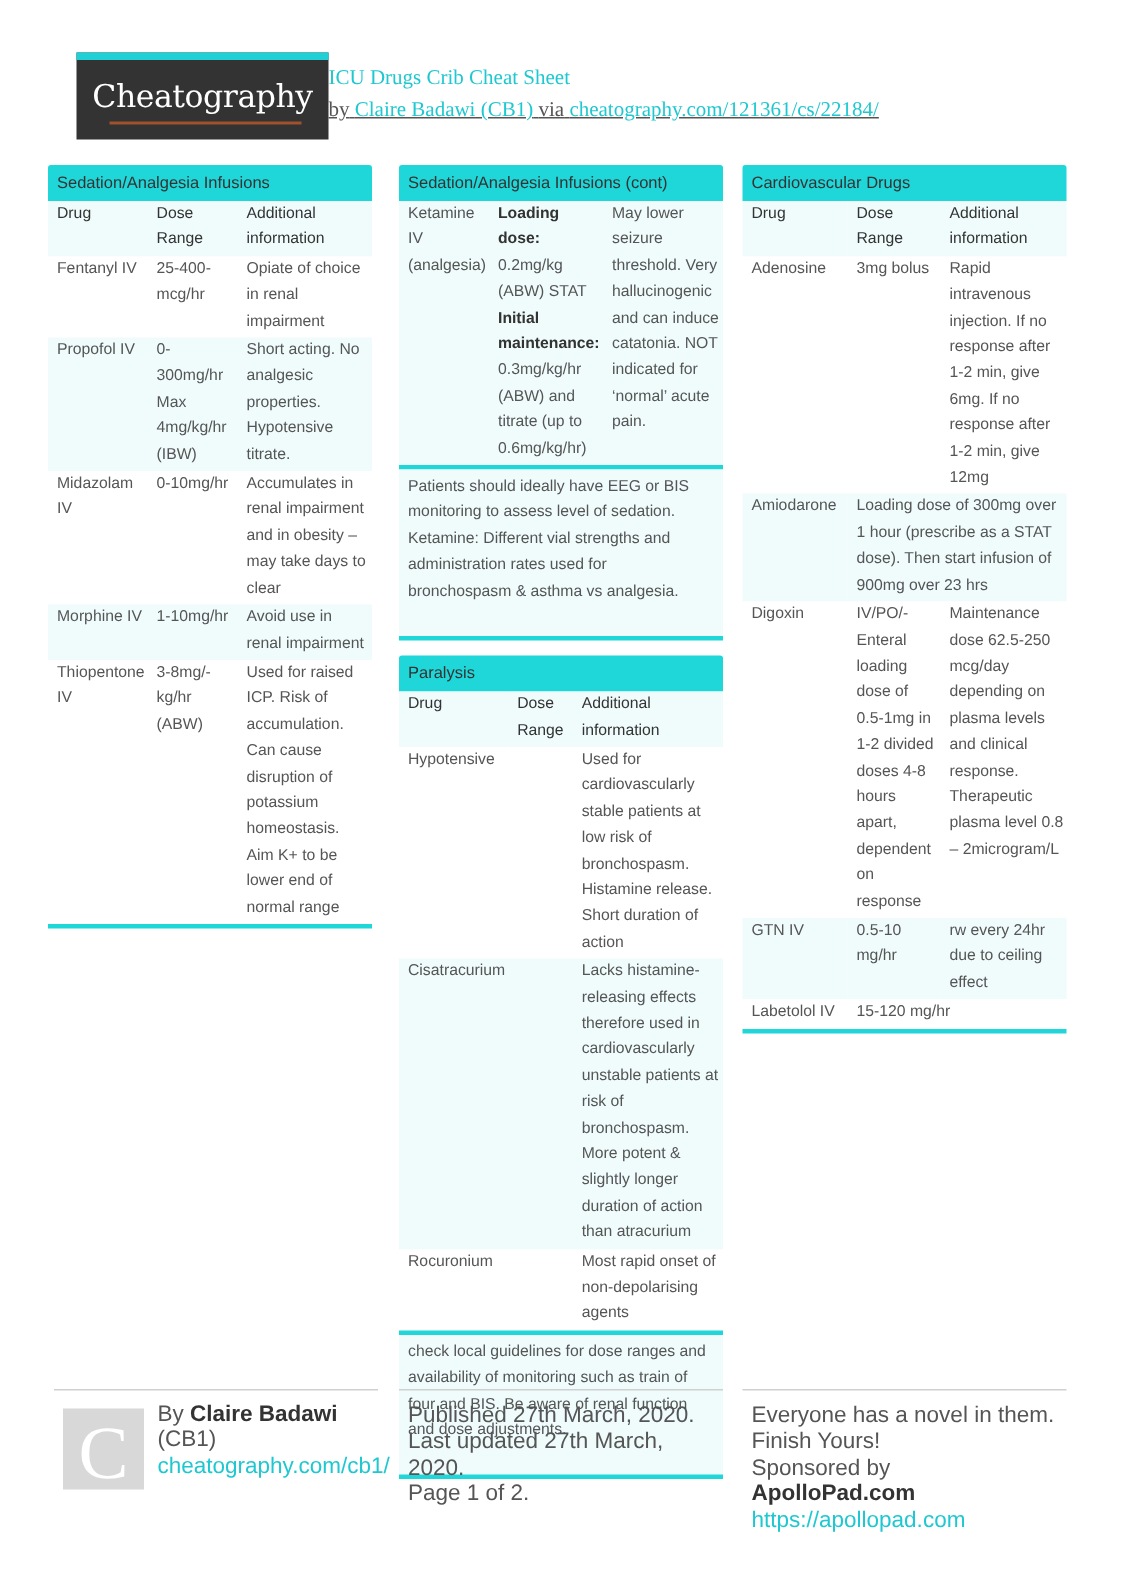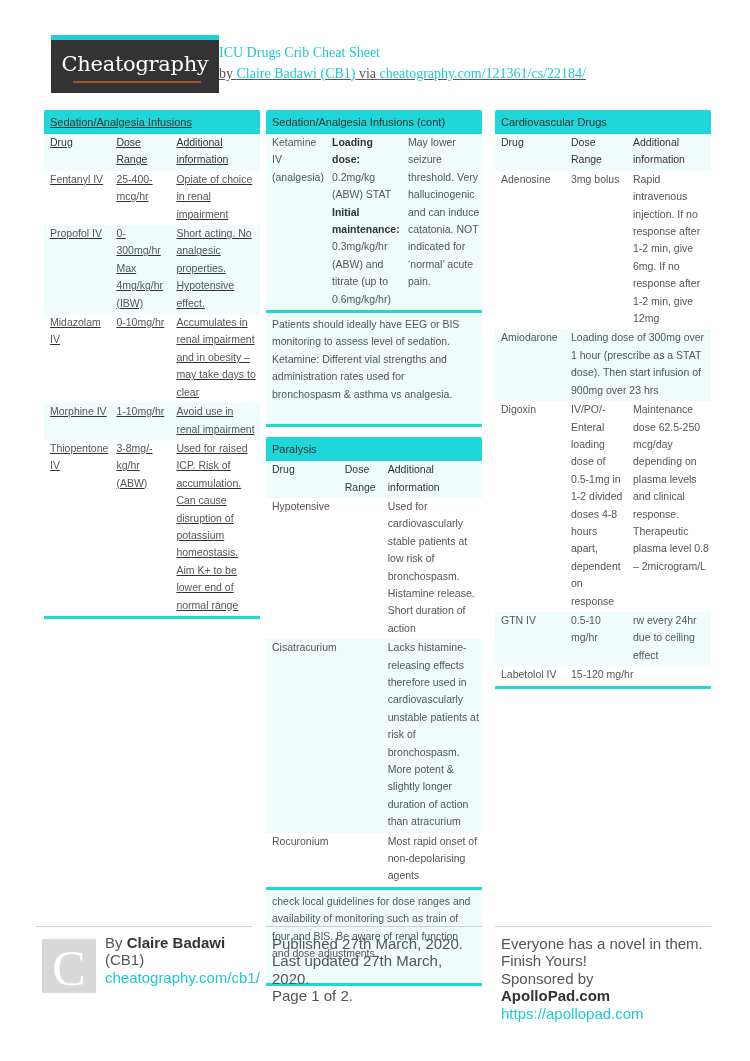--- a/index.html
+++ b/index.html
@@ -5,21 +5,21 @@
   * { box-sizing: border-box; margin: 0; padding: 0; }
   body { width: 750px; height: 1061px; background: #ffffff; font-family: "Liberation Sans", sans-serif; color: #333; position: relative; overflow: hidden; }
   .logo { position: absolute; left: 36px; top: 35px; width: 168px; height: 58px; background: #333333; border-top: 5px solid #1fd1d6; margin-left: 15px; }
   .logo-text { position: absolute; left: 0; right: 0; top: 12px; text-align: center; font-family: "DejaVu Serif", "Liberation Serif", serif; font-size: 21px; color: #fff; letter-spacing: -0.3px; }
   .logo-underline { position: absolute; left: 22px; right: 18px; top: 41px; height: 2px; background: #a0522d; }
   .title { position: absolute; left: 219px; top: 45px; font-family: "Liberation Serif", serif; font-size: 14px; color: #1fc8d0; }
   .subtitle { position: absolute; left: 219px; top: 66px; font-family: "Liberation Serif", serif; font-size: 14px; color: #555; text-decoration: underline; }
   .subtitle .link { color: #1fc8d0; }
 
   .col { position: absolute; top: 110px; width: 216px; }
-  .col1 { left: 44px; text-decoration: underline; }
+  .col1 { left: 32px; }
   .col2 { left: 266px; }
   .col3 { left: 495px; }
 
   .section { margin-bottom: 10px; }
   .sec-head { background: #1fd6d9; color: #333; font-size: 11px; padding: 5px 6px; height: 24px; line-height: 14px; border-radius: 2px 2px 0 0; }
   table { width: 100%; border-collapse: collapse; font-size: 10.5px; line-height: 17.4px; color: #555; }
   td { vertical-align: top; padding: 0 2px 2px 6px; }
   tr.hdr td { color: #333; background: #f0fcfc; }
   tr.alt td { background: #f0fcfc; }
   tr.w td { background: #fff; }
@@ -67,21 +67,21 @@
         <td>Additional information</td>
       </tr>
       <tr class="w">
         <td>Fentanyl IV</td>
         <td>25-400-mcg/hr</td>
         <td>Opiate of choice in renal impairment</td>
       </tr>
       <tr class="alt">
         <td>Propofol IV</td>
         <td>0-300mg/hr Max 4mg/kg/hr (IBW)</td>
-        <td>Short acting. No analgesic properties. Hypotensive effect.</td>
+        <td>Short acting. No analgesic properties. Hypotensive titrate.</td>
       </tr>
       <tr class="w">
         <td>Midazolam IV</td>
         <td>0-10mg/hr</td>
         <td>Accumulates in renal impairment and in obesity – may take days to clear</td>
       </tr>
       <tr class="alt">
         <td>Morphine IV</td>
         <td>1-10mg/hr</td>
         <td>Avoid use in renal impairment</td>

